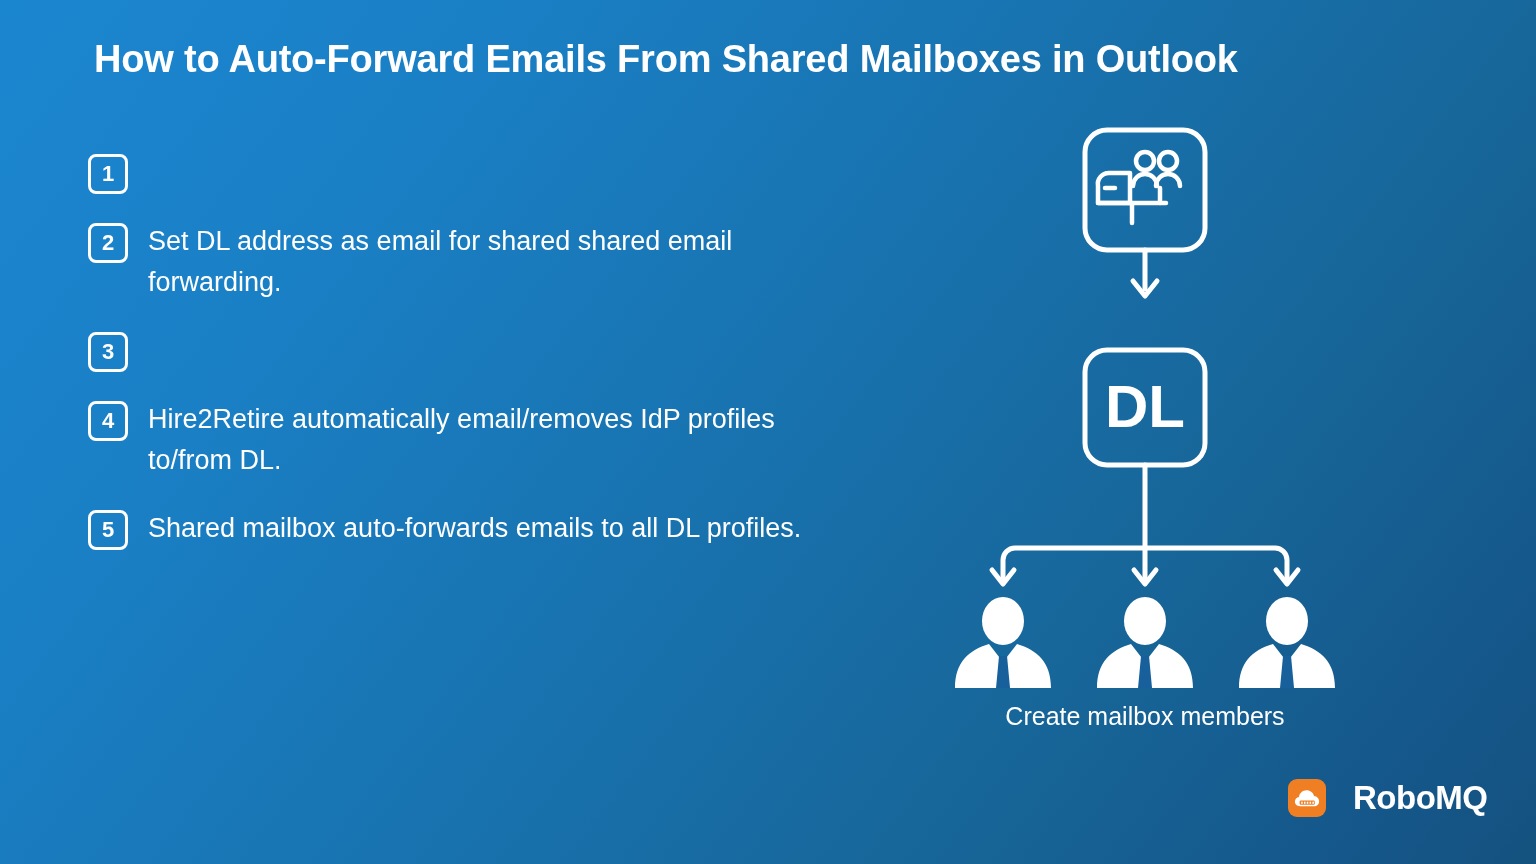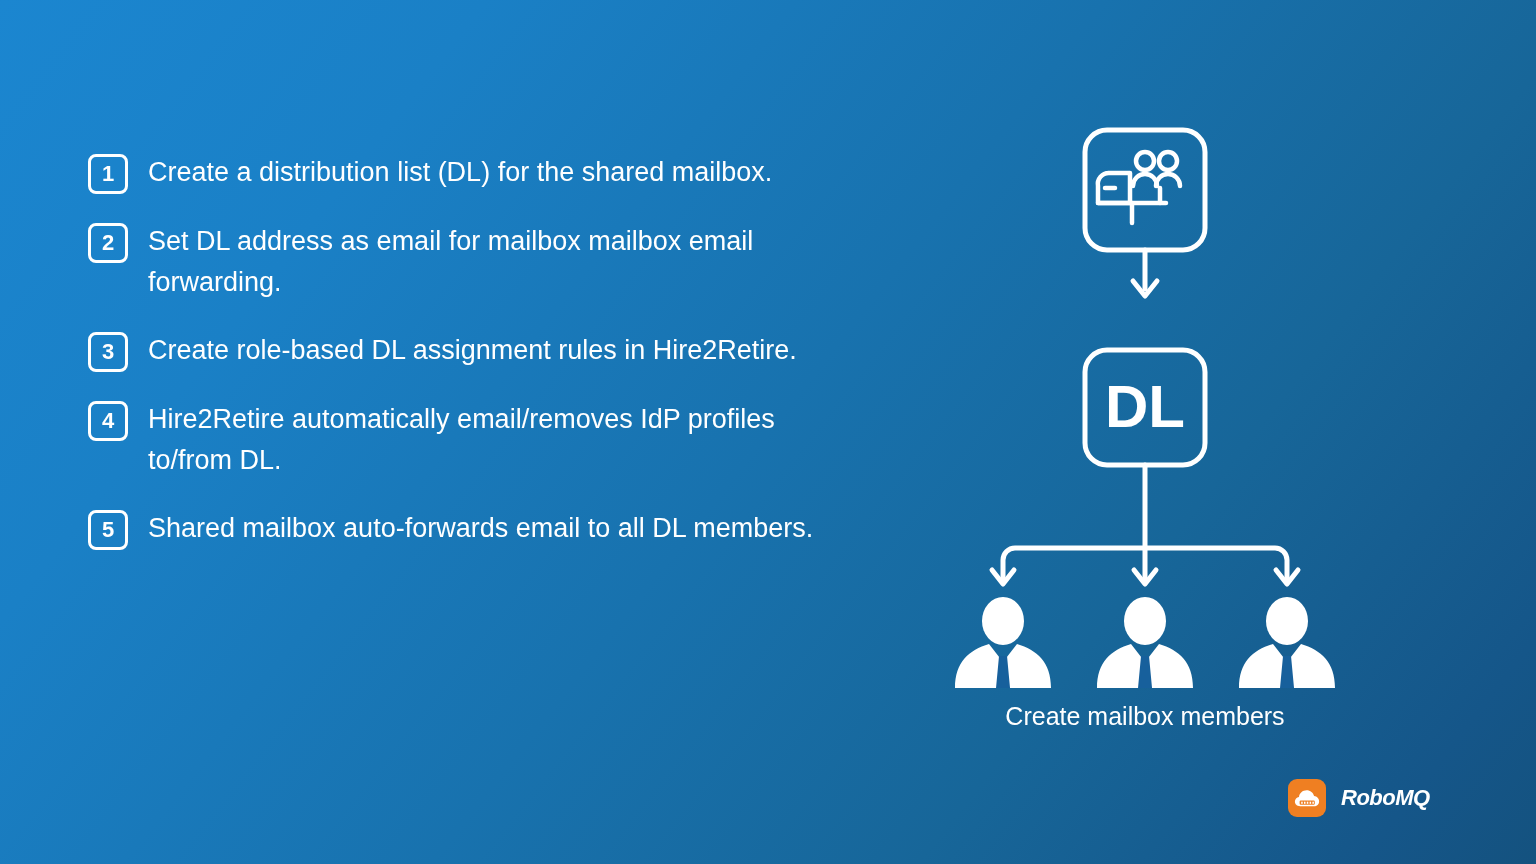--- a/index.html
+++ b/index.html
@@ -105,59 +105,57 @@
   .logo-mark {
     width: 38px;
     height: 38px;
     border-radius: 9px;
     background: #ef7f22;
     display: flex;
     align-items: center;
     justify-content: center;
   }
   .logo-word {
-    margin-left: 15px;
-    color: #ffffff;
-    font-size: 22px;
+    margin-left: 27px;
+    color: #ffffff;
+    font-size: 33px;
     font-weight: bold;
-    font-style: italic;
     letter-spacing: -0.5px;
   }
 </style>
 </head>
 <body>
 
 <div class="poster">
 
+  <div class="title">How to Auto-Forward Emails From Shared Mailboxes in Outlook</div>
 
   <div class="steps">
 
     <div class="step">
       <div class="step-badge">1</div>
-      <div class="step-text">Create a distribution list (DL) for the shared mailbox.</div>
     </div>
 
     <div class="step">
       <div class="step-badge">2</div>
-      <div class="step-text">Set DL address as email for mailbox mailbox email forwarding.</div>
+      <div class="step-text">Set DL address as email for shared shared email forwarding.</div>
     </div>
 
     <div class="step">
       <div class="step-badge">3</div>
-      <div class="step-text">Create role-based DL assignment rules in Hire2Retire.</div>
     </div>
 
     <div class="step">
       <div class="step-badge">4</div>
       <div class="step-text">Hire2Retire automatically email/removes IdP profiles to/from DL.</div>
     </div>
 
     <div class="step">
       <div class="step-badge">5</div>
-      <div class="step-text">Shared mailbox auto-forwards email to all DL members.</div>
+      <div class="step-text">Shared mailbox auto-forwards emails to all DL profiles.</div>
     </div>
 
   </div>
 
   <div class="diagram">
     <svg width="430" height="625" viewBox="0 0 430 625" fill="none" xmlns="http://www.w3.org/2000/svg">
 
       <g>
         <rect x="155" y="12" width="120" height="120" rx="22" ry="22" stroke="#ffffff" stroke-width="5" fill="none"></rect>
 

